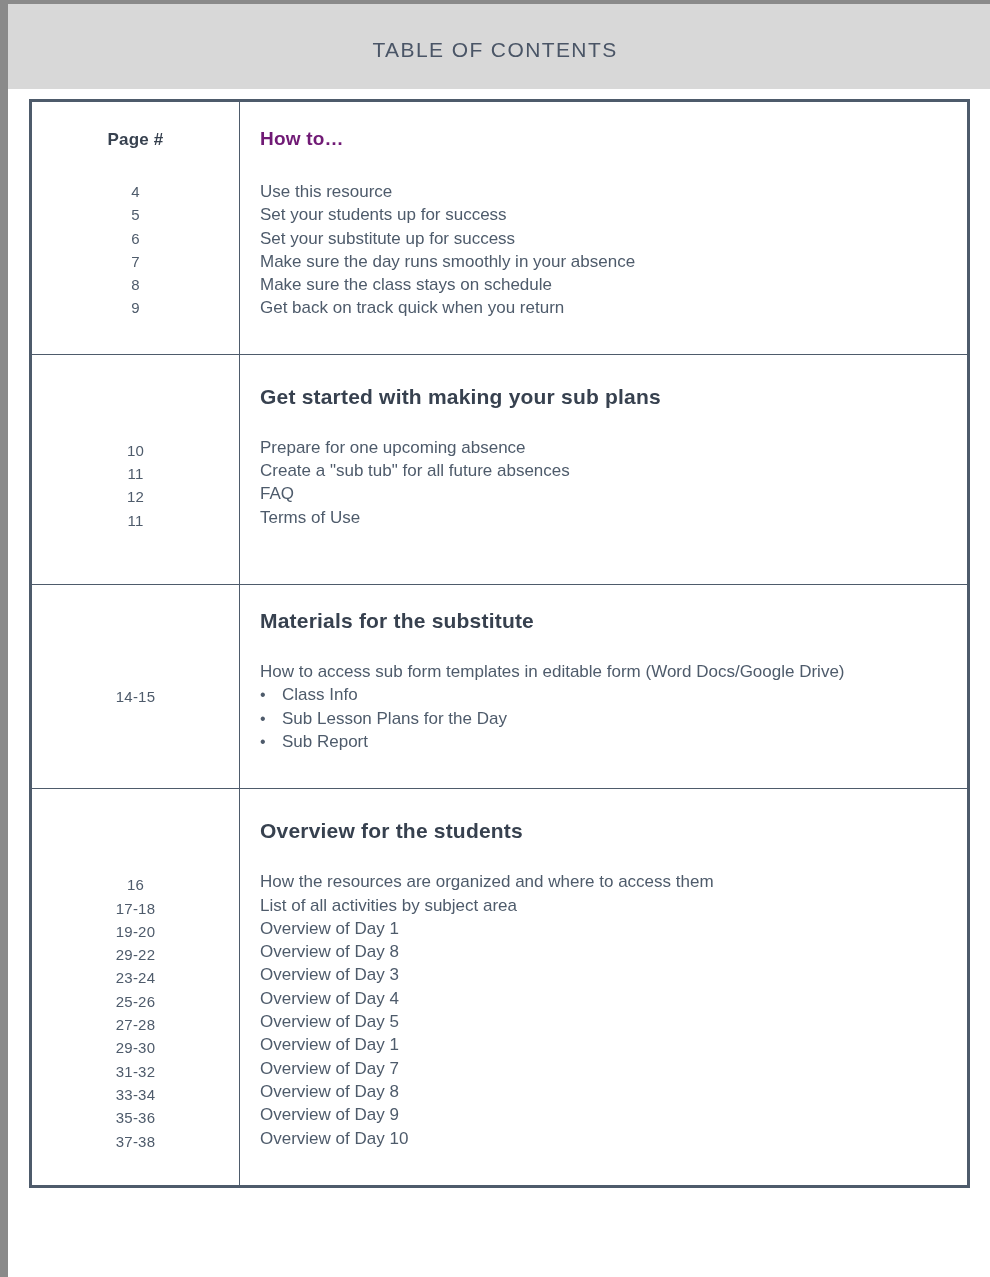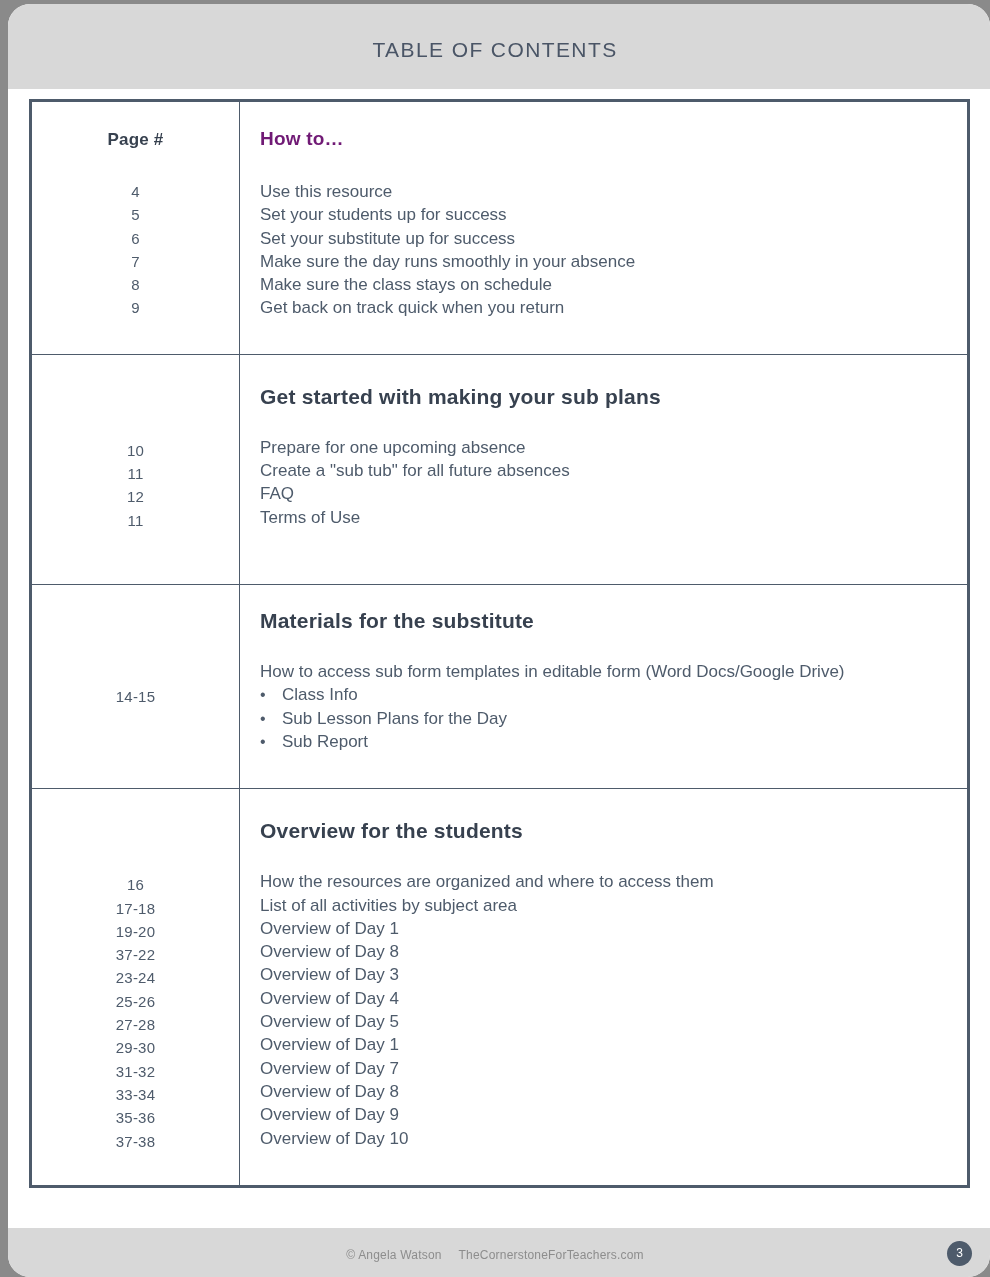--- a/index.html
+++ b/index.html
@@ -16,21 +16,20 @@
 
   
   .page {
     position: absolute;
     left: 8px;
     top: 4px;
     width: 982px;
     height: 1273px;
     background: #ffffff;
     overflow: hidden;
-    border-radius: 22px;
   }
 
   
   .header-band {
     position: absolute;
     left: 0;
     top: 0;
     width: 982px;
     height: 85px;
     background: #d8d8d8;
@@ -254,21 +253,21 @@
           </td>
         </tr>
 
         <tr>
           <td class="col-page">
             <div style="height:84px"></div>
             <div class="cell-pages">
               <div>16</div>
               <div>17-18</div>
               <div>19-20</div>
-              <div>37-22</div>
+              <div>29-22</div>
               <div>23-24</div>
               <div>25-26</div>
               <div>27-28</div>
               <div>29-30</div>
               <div>31-32</div>
               <div>33-34</div>
               <div>35-36</div>
               <div>37-38</div>
             </div>
             <div style="height:32px"></div>
@@ -291,22 +290,14 @@
               <div>Overview of Day 9</div>
               <div>Overview of Day 10</div>
             </div>
           </td>
         </tr>
 
       </tbody>
     </table>
   </div>
 
-  <div class="footer-band">
-    <div class="footer-text">
-      <span>© Angela Watson</span>
-      <span class="sep"></span>
-      <span>TheCornerstoneForTeachers.com</span>
-    </div>
-    <div class="page-badge">3</div>
-  </div>
 
 </div>
 
 </body></html>

